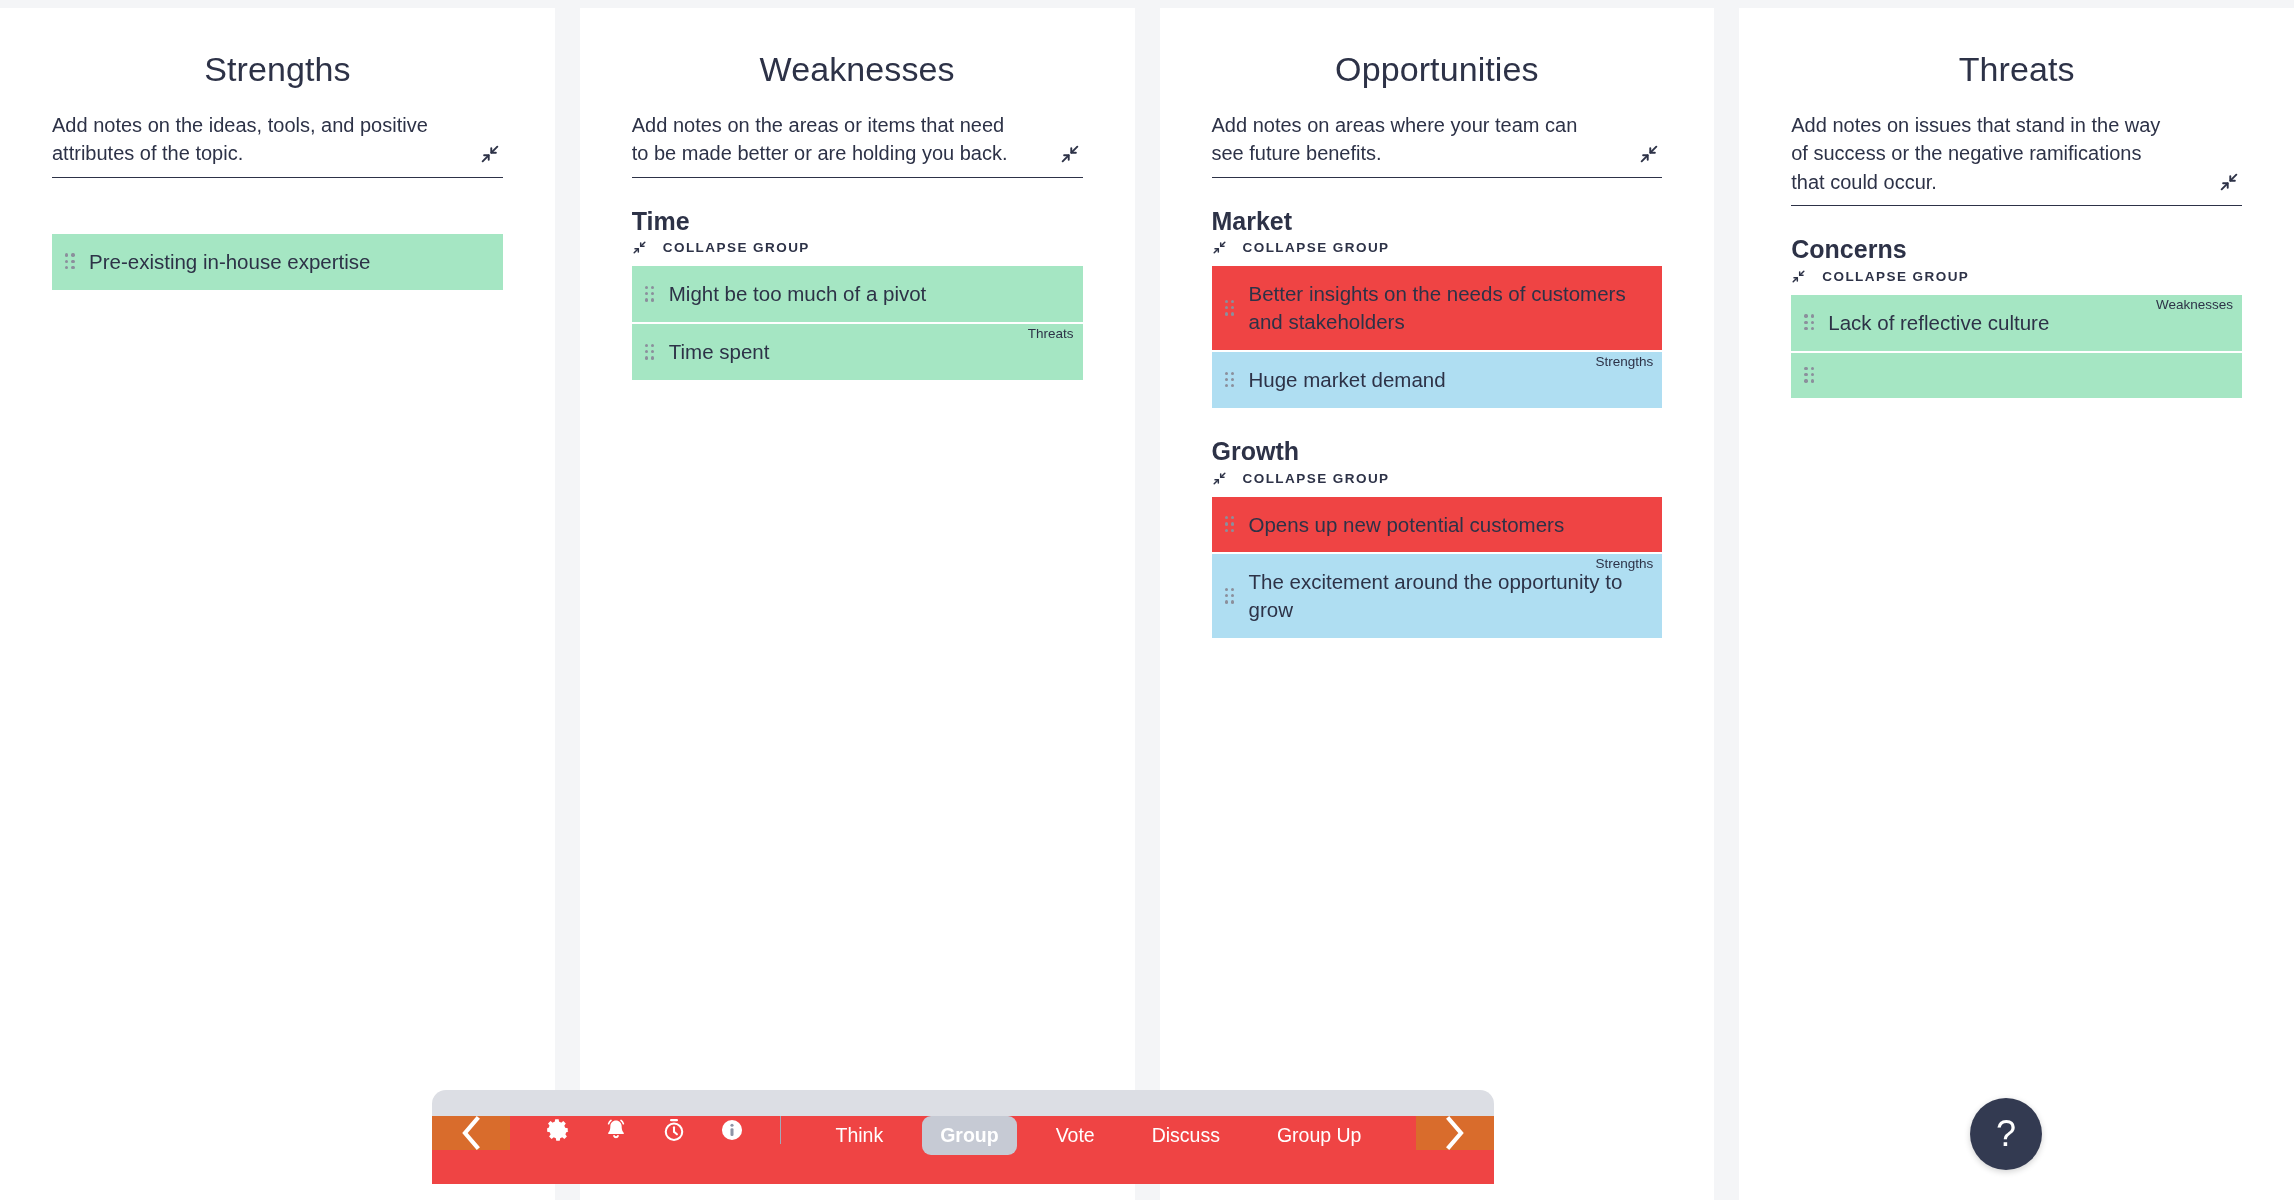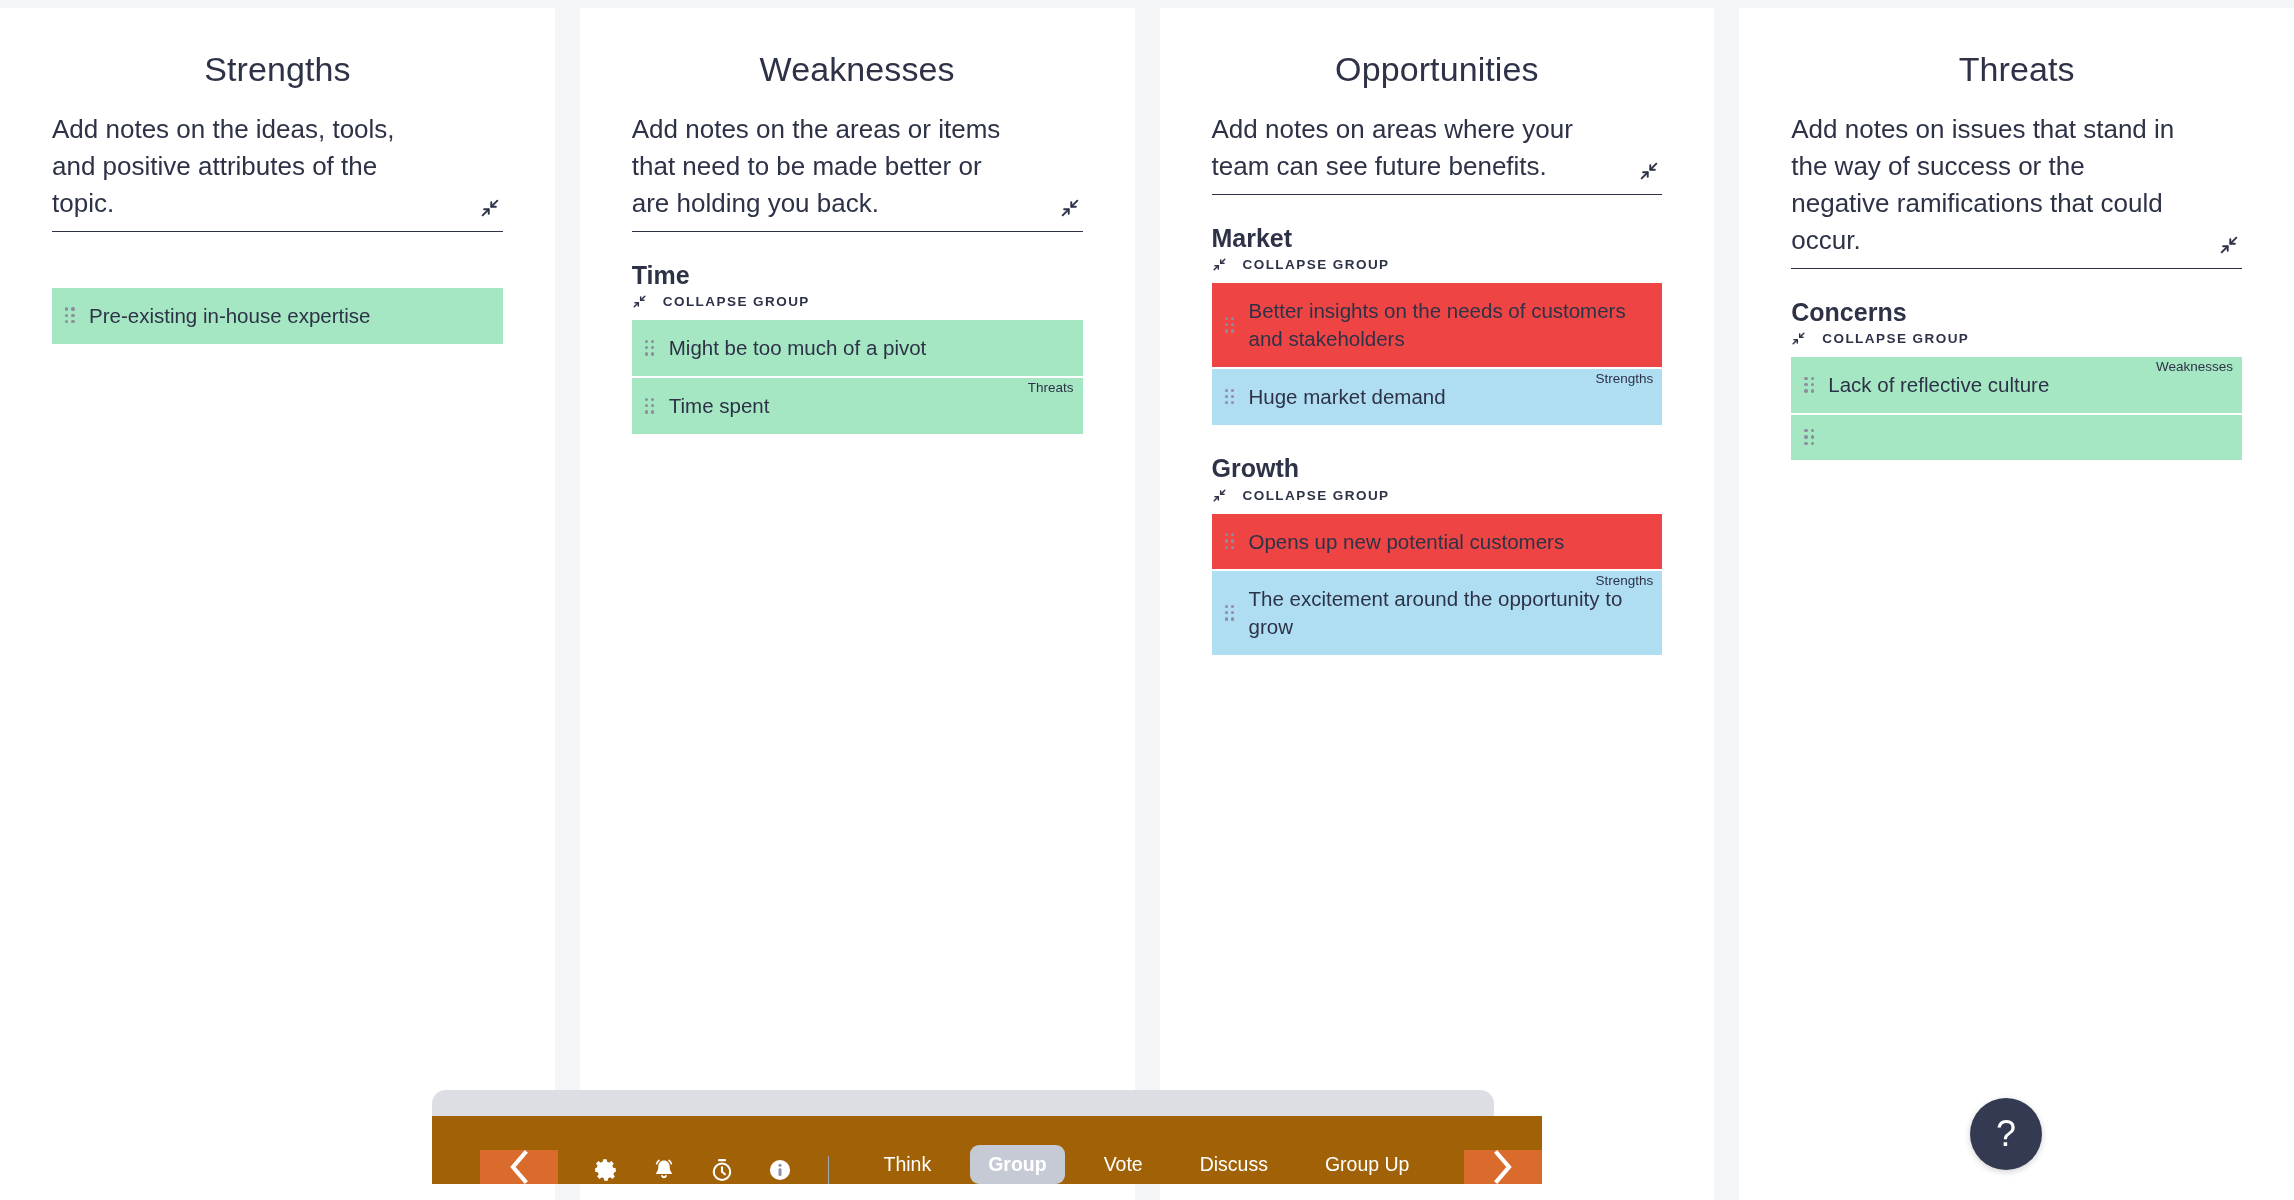--- a/index.html
+++ b/index.html
@@ -56,21 +56,21 @@
   .col-desc-row {
     display: flex;
     align-items: flex-end;
     justify-content: space-between;
     border-bottom: 1.6px solid #2d3247;
     padding-bottom: 9px;
     gap: 14px;
   }
 
   .col-desc {
-    font-size: 26px;
+    font-size: 20px;
     color: #2d3247;
     line-height: 1.42;
     max-width: 86%;
   }
 
   .collapse-col-btn {
     flex: 0 0 auto;
     width: 26px; height: 26px;
     display: flex; align-items: center; justify-content: center;
     cursor: pointer;
@@ -174,23 +174,22 @@
     height: 30px;
     background: #dcdee4;
     border-radius: 14px 14px 0 0;
   }
   .toolbar {
     position: absolute;
     left: 0; top: 26px;
     width: 1062px;
     height: 68px;
     display: flex;
-    align-items: flex-end;
-    background: #a16207;
-    padding-left: 48px;
+    align-items: flex-start;
+    background: #ef4444;
   }
   .nav-btn {
     width: 78px;
     background: #d96c2c;
     display: flex;
     align-items: center;
     justify-content: center;
     cursor: pointer;
   }
   .nav-btn svg { display: block; }

